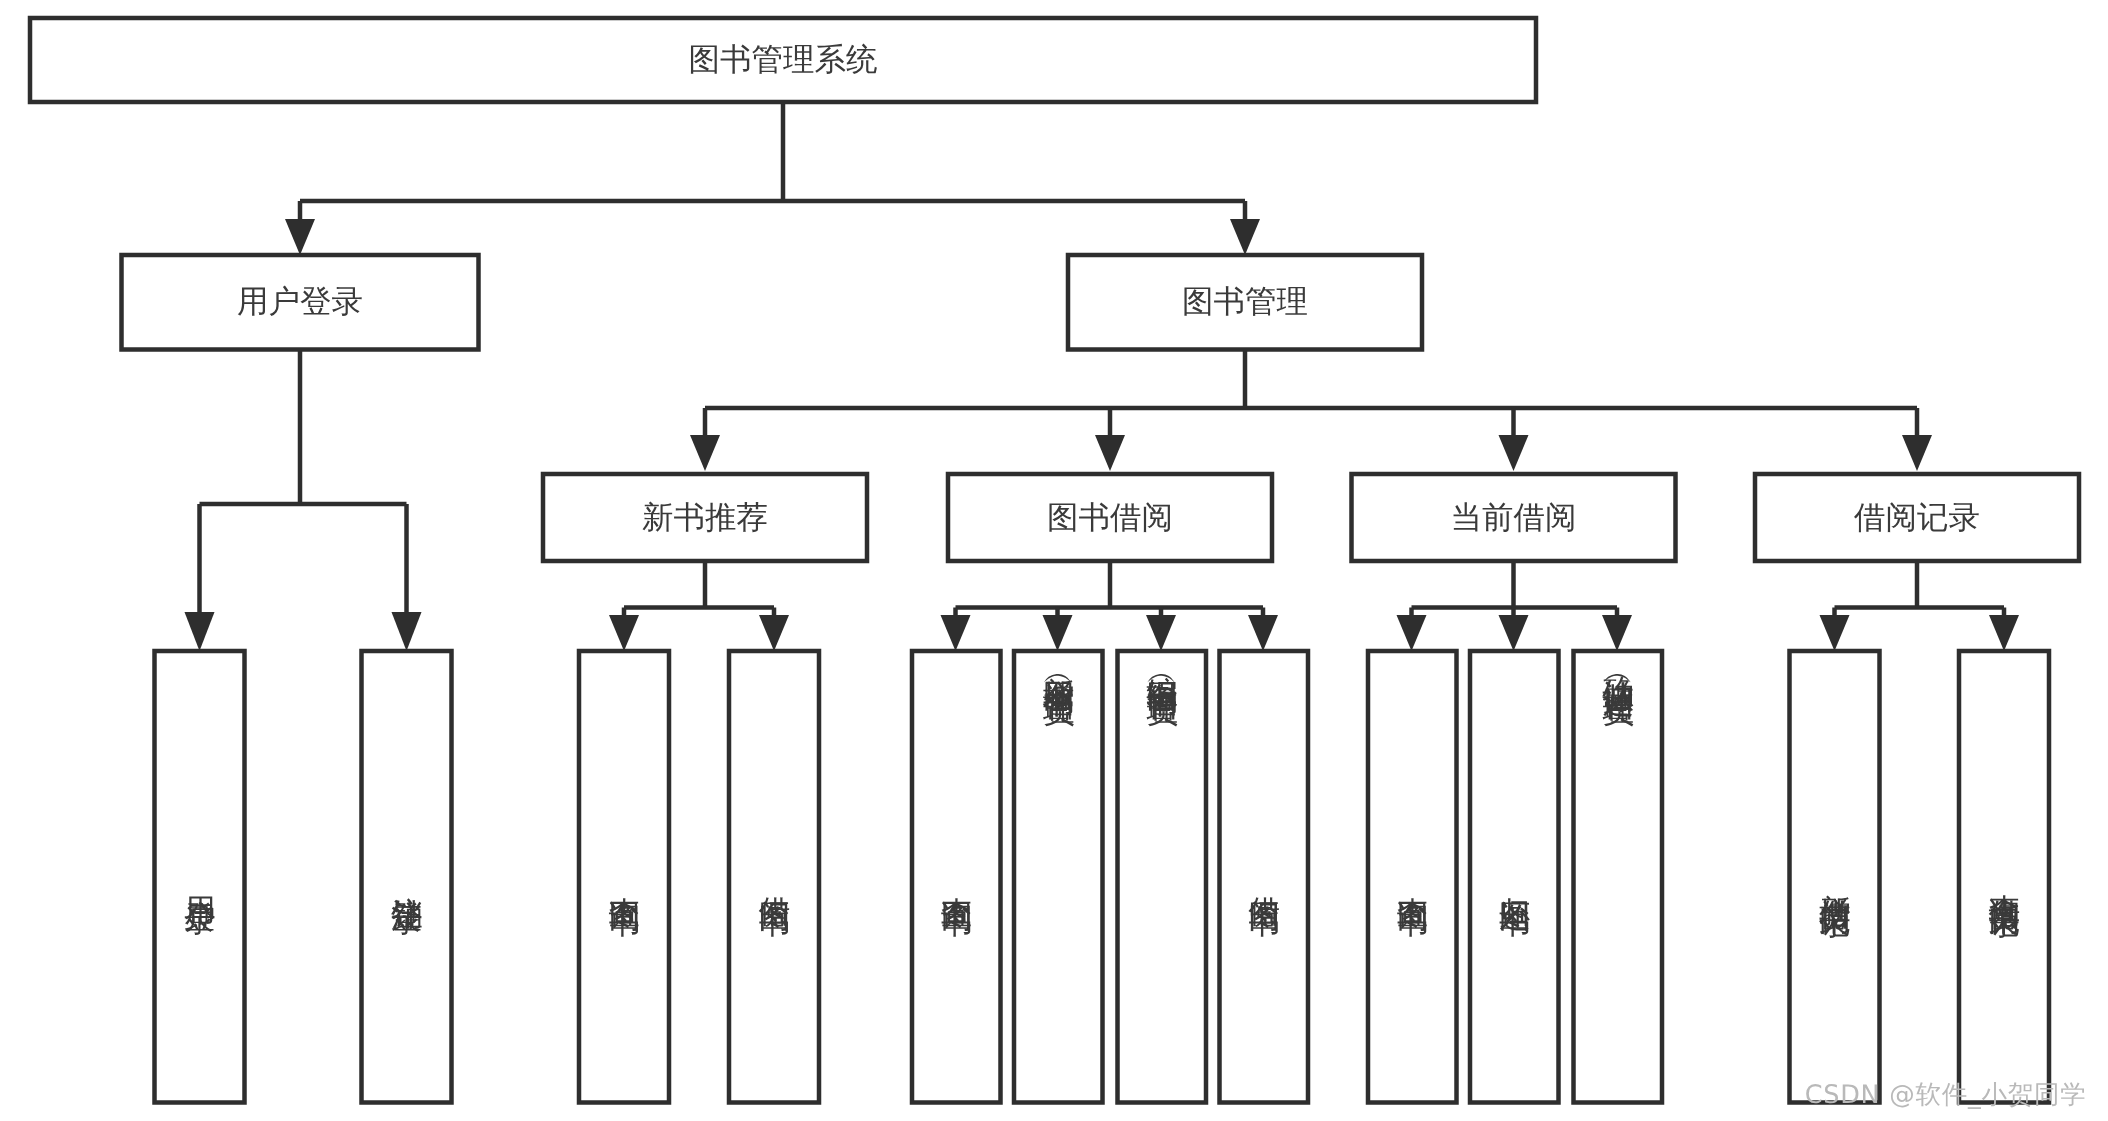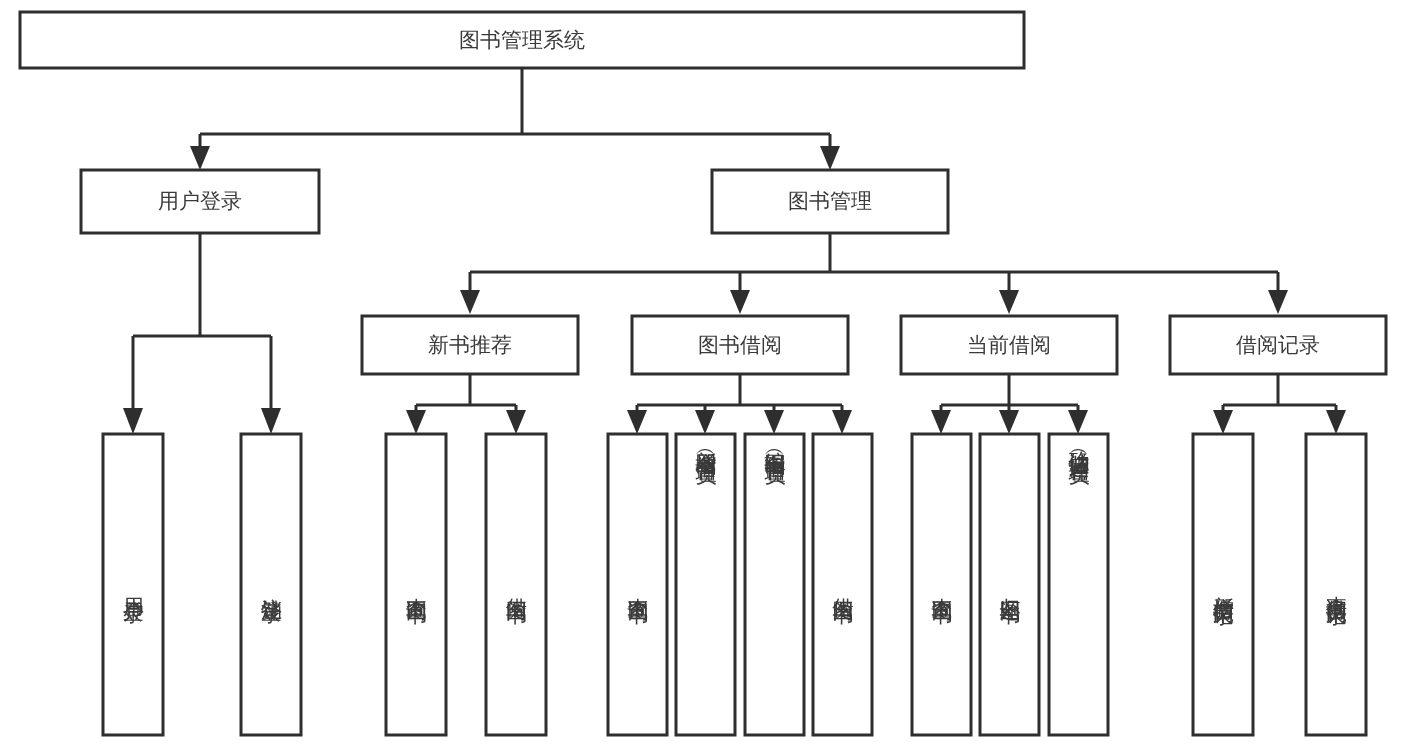--- a/index.html
+++ b/index.html
@@ -226,13 +226,14 @@
     <span class="vlabel">确认归还（管理员）</span>
   </div>
 
   <div class="vlabel-wrap" style="left:1193px; top:434px; width:60px; height:301px;">
     <span class="vlabel">新增借阅记录</span>
   </div>
   <div class="vlabel-wrap" style="left:1306px; top:434px; width:60px; height:301px;">
     <span class="vlabel">查询借阅记录</span>
   </div>
 
+  <div class="watermark">CSDN @软件_小贺同学</div>
 </div>
 
 </body></html>

